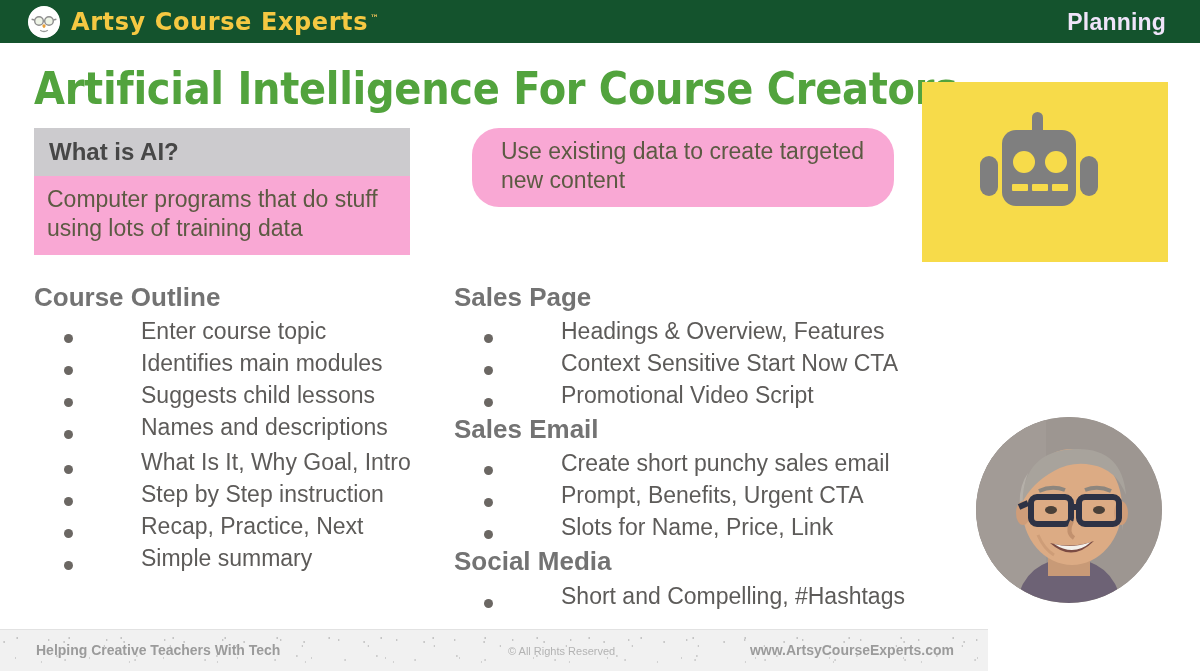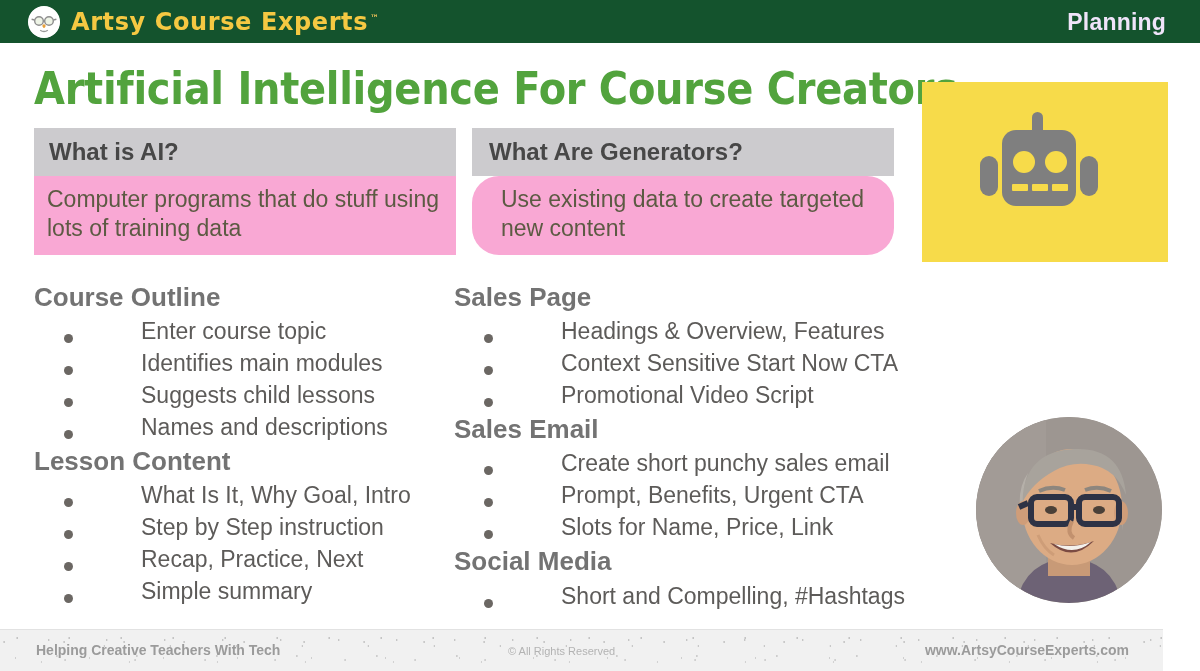--- a/index.html
+++ b/index.html
@@ -79,21 +79,21 @@
     white-space: nowrap;
     transform: scaleY(1.12);
     transform-origin: left top;
   }
 
   
   .def-card {
     position: absolute;
     top: 128px;
   }
-  #def-card-0 { left: 34px;  width: 422px; }
+  #def-card-0 { left: 34px;  width: 376px; }
   #def-card-1 { left: 472px; width: 422px; }
   .def-card-head {
     background: #cccbce;
     height: 48px;
     display: flex;
     align-items: center;
     box-sizing: border-box;
     padding-left: 15px;
   }
   .def-card-head-text {
@@ -183,21 +183,21 @@
     overflow: hidden;
     background: #9d9691;
   }
   #avatar svg { display: block; }
 
   
   #footer-bar {
     position: absolute;
     left: 0;
     bottom: 0;
-    width: 1163px;
+    width: 988px;
     height: 41px;
     background: #f1f1f1;
     background-image:
       radial-gradient(circle at 7% 30%, #c9c9c9 0.8px, transparent 1px),
       radial-gradient(circle at 21% 70%, #cfcfcf 0.8px, transparent 1px),
       radial-gradient(circle at 33% 20%, #c4c4c4 0.7px, transparent 1px),
       radial-gradient(circle at 47% 80%, #d2d2d2 0.9px, transparent 1px),
       radial-gradient(circle at 58% 40%, #c8c8c8 0.7px, transparent 1px),
       radial-gradient(circle at 71% 65%, #cdcdcd 0.8px, transparent 1px),
       radial-gradient(circle at 84% 25%, #c6c6c6 0.8px, transparent 1px),
@@ -258,23 +258,20 @@
 <div class="def-card" id="def-card-0">
   <div class="def-card-head">
     <span class="def-card-head-text">What is AI?</span>
   </div>
   <div class="def-card-body">
     <span class="def-card-body-text">Computer programs that do stuff using lots of training data</span>
   </div>
 </div>
 
 <div class="def-card" id="def-card-1">
-  <div class="def-card-head">
-    <span class="def-card-head-text">What Are Generators?</span>
-  </div>
   <div class="def-card-body">
     <span class="def-card-body-text">Use existing data to create targeted new content</span>
   </div>
 </div>
 
 <div id="robot-tile">
   <span>
     <svg width="150" height="125" viewBox="0 0 150 125" aria-hidden="true">
       <g fill="#7f7f7f">
         <rect x="62" y="4" width="11" height="26" rx="5.5"></rect>
@@ -309,21 +306,20 @@
           <span class="bullet-dot"></span>
           <span class="bullet-text">Suggests child lessons</span>
         </li>
       <li>
           <span class="bullet-dot"></span>
           <span class="bullet-text">Names and descriptions</span>
         </li>
     </ul>
   </div>
   <div>
-    <div class="group-heading">Lesson Content</div>
     <ul class="group-list">
       <li>
           <span class="bullet-dot"></span>
           <span class="bullet-text">What Is It, Why Goal, Intro</span>
         </li>
       <li>
           <span class="bullet-dot"></span>
           <span class="bullet-text">Step by Step instruction</span>
         </li>
       <li>

